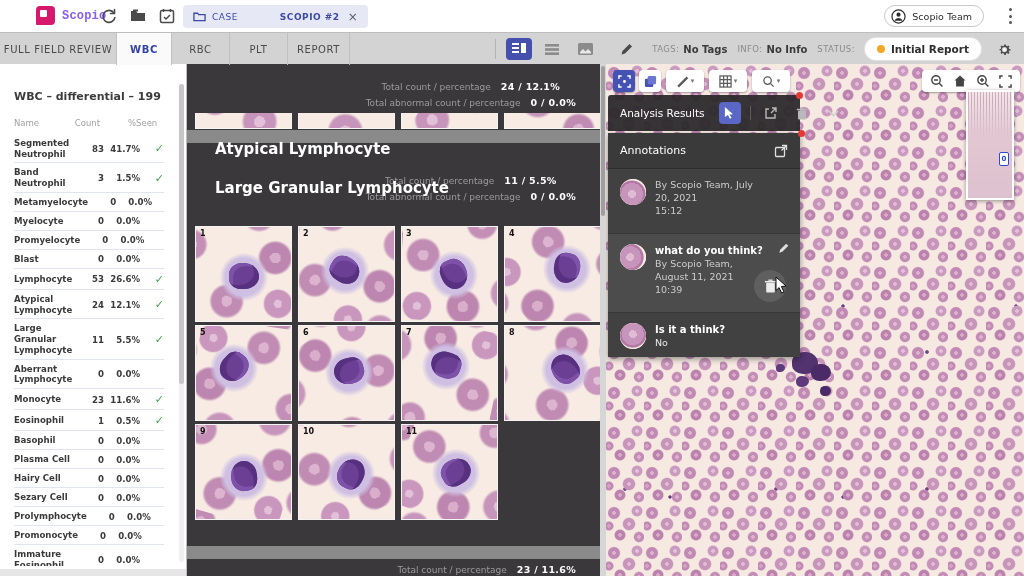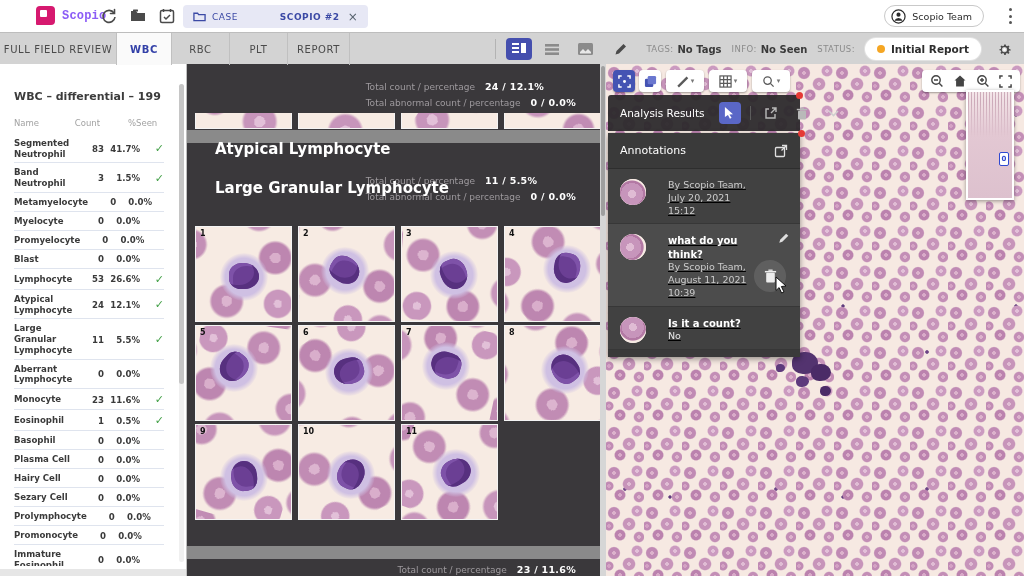--- a/index.html
+++ b/index.html
@@ -47,21 +47,21 @@
   .srow .nm { font-size:8.6px; font-weight:bold; color:#3a3a3a; line-height:1.25; padding-right:2px; }
   .srow .ct,.srow .pc { font-size:8.6px; font-weight:bold; color:#3a3a3a; text-align:right; }
   .srow .sn { text-align:right; font-size:11px; color:#43a047; font-weight:bold; }
   #sidebar-vscroll { position:absolute; right:2px; top:20px; width:5px; height:478px; background:#f0f0f0; border-radius:3px; }
   #sidebar-vscroll i { position:absolute; left:0; top:0; width:5px; height:300px; background:#c6c6c6; border-radius:3px; display:block; }
   #sidebar-hscroll { position:absolute; left:0; bottom:0; width:186px; height:7px; background:#e6e6e6; }
 
   
   #gallery { position:absolute; left:186px; top:64px; width:420px; height:512px; background:#3a383b; z-index:10; overflow:hidden; border-left:1px solid #bfbfbf; }
   .g-title { position:absolute; left:28px; font-size:15px; font-weight:bold; color:#fff; }
-  .g-stats { position:absolute; right:30px; text-align:left; }
+  .g-stats { position:absolute; right:30px; text-align:center; }
   .g-stat-line { font-size:9px; color:#9e9a9e; line-height:15px; }
   .g-stat-line b { color:#fff; font-size:9.5px; margin-left:10px; letter-spacing:.3px; }
   .divider { position:absolute; left:0; width:100%; height:13px; background:#8a8a8a; }
   .tile { position:absolute; width:97px; height:96px; border:1px solid #f4f4f4; overflow:hidden; background:#f7ebe3; }
   .tile-rbc { position:absolute; inset:-22%; background-color:#f7ebe3;
     background-image:
       radial-gradient(circle 14px at 15px 18px, #e0bcd4 0 4px, #c795bb 4px 11px, #b379a4 11px 13px, rgba(0,0,0,0) 14px),
       radial-gradient(circle 13px at 48px 8px,  #dcb4cf 0 4px, #c18cb4 4px 10px, rgba(0,0,0,0) 12px),
       radial-gradient(circle 14px at 80px 24px, #e2c0d8 0 4px, #c795bb 4px 11px, rgba(0,0,0,0) 13px),
       radial-gradient(circle 13px at 30px 46px, #ddb6d0 0 4px, #c38fb6 4px 10px, rgba(0,0,0,0) 12px),
@@ -110,21 +110,21 @@
   
   #analysis-panel { position:absolute; left:2px; top:31px; width:192px; height:36px; background:rgba(42,40,43,.94); border-radius:3px 3px 0 0; display:flex; align-items:center; }
   #analysis-title { font-size:10.5px; color:#fff; margin-left:12px; flex:0 0 auto; }
   #analysis-tools { display:flex; align-items:center; gap:9px; margin-left:14px; }
   .apn-btn { width:22px; height:22px; border-radius:4px; display:flex; align-items:center; justify-content:center; color:#b9b9b9; }
   .apn-btn.blue { background:#5a67c7; color:#fff; }
   #analysis-divider { width:1px; height:14px; background:#5c5c5c; }
   #annotations-panel { position:absolute; left:2px; top:69px; width:192px; height:224px; background:#3a3a3a; overflow:hidden; box-shadow:0 2px 6px rgba(0,0,0,.4); }
   #annotations-header { height:36px; display:flex; align-items:center; justify-content:space-between; padding:0 12px; background:#3a3a3a; border-bottom:1px solid #2e2e2e; }
   #annotations-title { font-size:11px; color:#fff; }
-  .ann-item { position:relative; padding:10px 10px 6px 12px; display:flex; gap:22px; background:#414141; border-bottom:1px solid #373737;text-decoration:underline; }
+  .ann-item { position:relative; padding:10px 10px 16px 12px; display:flex; gap:9px; background:#414141; border-bottom:1px solid #373737; }
   .ann-item.hovered { background:#4c4c4c; }
   .ann-avatar { width:26px; height:26px; border-radius:50%; flex:0 0 auto; overflow:hidden; position:relative; background:#f3e2e6; }
   .ann-avatar .tile-rbc { background-size:34px 34px; inset:-10%; }
   .ann-body { font-size:9.5px; color:#cccccc; line-height:1.35; padding-right:26px; }
   .ann-text { font-size:10px; color:#fff; font-weight:bold; }
   .ann-reply { color:#e8e8e8; }
   .ann-pencil { position:absolute; right:10px; top:8px; color:#dedede; }
   .ann-trash-hover { position:absolute; right:14px; top:36px; width:32px; height:32px; border-radius:50%; background:rgba(120,120,120,.45); display:flex; align-items:center; justify-content:center; color:#e6e6e6; }
   .red-dot { position:absolute; width:7px; height:7px; border-radius:50%; background:#e53935; z-index:6; }
   #cursor { position:absolute; left:169px; top:212px; z-index:9; }
@@ -212,21 +212,21 @@
         </svg>
     </div>
   </div>
   <div id="statusbar-right">
     <svg width="14" height="14" viewBox="0 0 14 14" style="margin-right:8px">
         <path d="M1.5 12.5l1-3.5 7-7 2.5 2.5-7 7z" fill="#4a4a4a"></path>
       </svg>
     <span class="sb-label">TAGS:</span>
     <span class="sb-value">No Tags</span>
     <span class="sb-label">INFO:</span>
-    <span class="sb-value">No Seen</span>
+    <span class="sb-value">No Info</span>
     <span class="sb-label">STATUS:</span>
     <div id="status-pill">
       <span id="status-dot" style="background: rgb(245, 166, 35);"></span>
       <span class="label">Initial Report</span>
     </div>
     <svg width="15" height="15" viewBox="0 0 16 16" style="margin-left:6px">
         <path fill="#4a4a4a" d="M8 5.2A2.8 2.8 0 1 0 8 10.8 2.8 2.8 0 0 0 8 5.2zm6.4 4.1l-1.5-.3a5 5 0 0 1-.5 1.2l.9 1.3-1.2 1.2-1.3-.9a5 5 0 0 1-1.2.5l-.3 1.5H7.7l-.3-1.5a5 5 0 0 1-1.2-.5l-1.3.9-1.2-1.2.9-1.3a5 5 0 0 1-.5-1.2l-1.5-.3V7.7l1.5-.3c.1-.43.27-.84.5-1.2l-.9-1.3 1.2-1.2 1.3.9c.36-.23.77-.4 1.2-.5l.3-1.5h1.6l.3 1.5c.43.1.84.27 1.2.5l1.3-.9 1.2 1.2-.9 1.3c.23.36.4.77.5 1.2l1.5.3z"></path>
         <circle cx="8" cy="8" r="1.6" fill="#fff"></circle>
       </svg>
   </div>
@@ -599,21 +599,21 @@
               <rect x="0.8" y="1.8" width="10.4" height="1.4"></rect>
               <rect x="4" y="0.5" width="4" height="1.2"></rect>
             </svg>
        </div>
         </div>
         <div class="ann-item">
           <div class="ann-avatar">
             <div class="tile-rbc" style="transform:rotate(170deg)"></div>
           </div>
           <div class="ann-body">
-            <div class="ann-text">Is it a count?</div>
+            <div class="ann-text">Is it a think?</div>
             <div class="ann-reply">No</div>
           </div>
         </div>
       </div>
   </div>
   <div class="red-dot" style="left: 192px; top: 66px; background: rgb(229, 57, 53);"></div>
 
   <div id="cursor">
     <svg width="13" height="18" viewBox="0 0 13 18">
         <path d="M1 1l10 9-4.6.5L9 16l-2.4 1-2.5-5.4L1 14.5z" fill="#fff" stroke="#111" stroke-width="1"></path>

